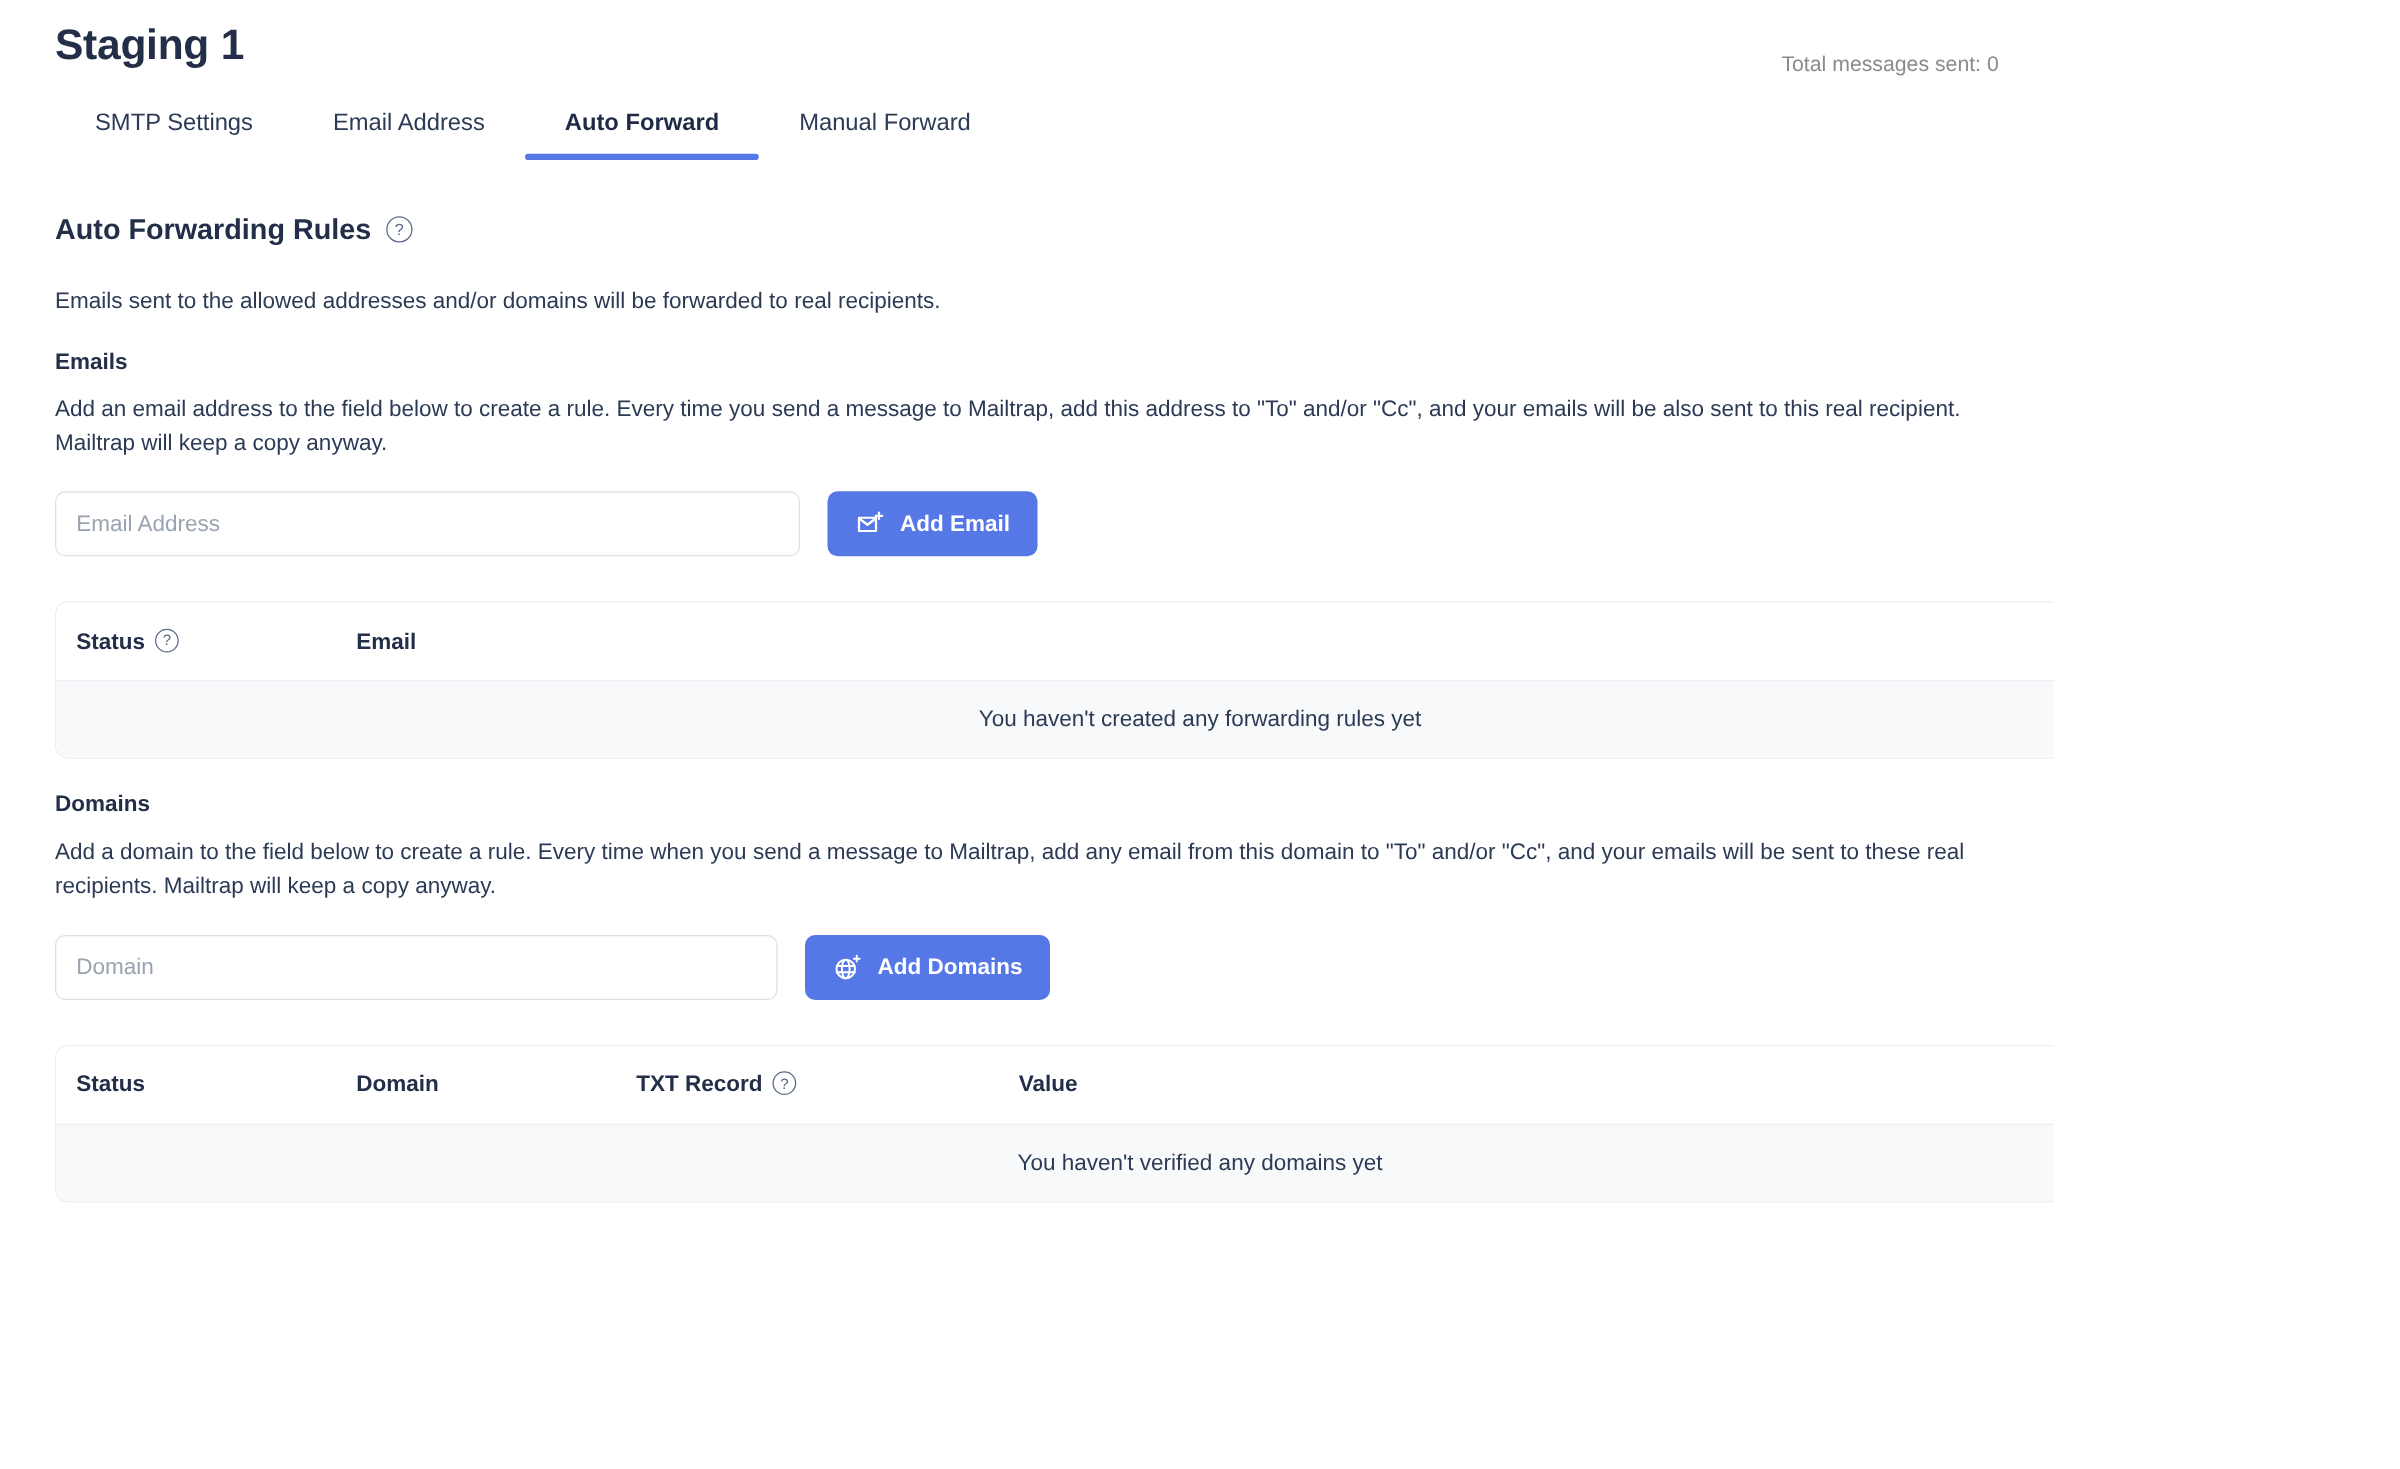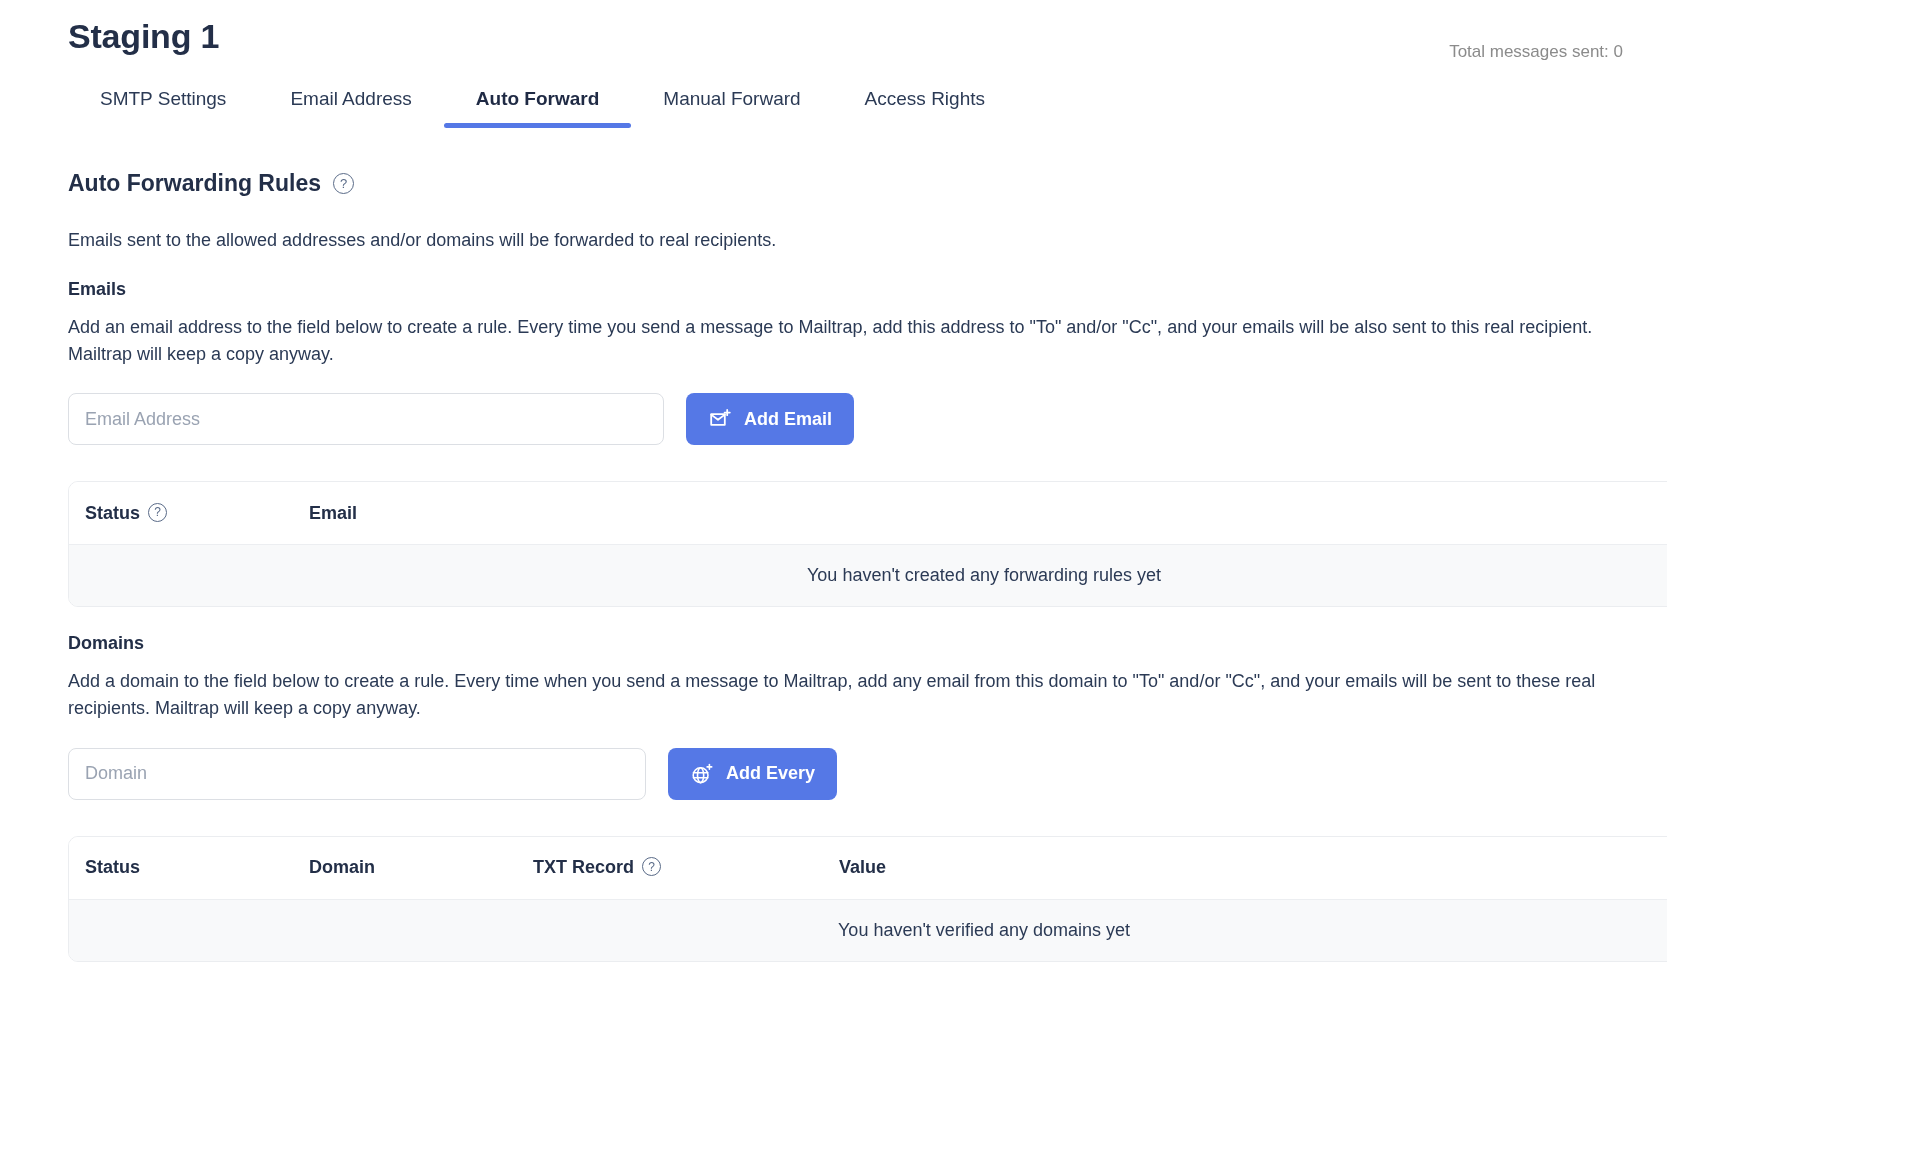--- a/index.html
+++ b/index.html
@@ -13,21 +13,20 @@
     font-family: "Liberation Sans", sans-serif;
     color: #2b3a55;
     -webkit-font-smoothing: antialiased;
   }
   .page {
     position: relative;
     width: 1643px;
     height: 1175px;
     background: #ffffff;
     overflow: hidden;
-    margin-left: 24px;
   }
 
   
   .header {
     display: flex;
     align-items: flex-start;
     justify-content: space-between;
     padding: 16px 44px 0 44px;
   }
   .page-title {
@@ -223,21 +222,20 @@
   <div class="header">
     <h1 class="page-title">Staging 1</h1>
     <div class="messages-sent">Total messages sent: 0</div>
   </div>
 
   <div class="tabs">
     <div class="tab">SMTP Settings</div>
     <div class="tab">Email Address</div>
     <div class="tab active">Auto Forward</div>
     <div class="tab">Manual Forward</div>
-    <div class="tab">Access Rights</div>
   </div>
 
   <div class="content">
 
     <div class="section-title">
       <span>Auto Forwarding Rules</span>
       <span class="help-icon lg">?</span>
     </div>
 
     <div class="intro">Emails sent to the allowed addresses and/or domains will be forwarded to real recipients.</div>
@@ -279,21 +277,21 @@
       <button class="btn">
         <span>
           <svg width="24" height="24" viewBox="0 0 24 24" fill="none" stroke="#ffffff" stroke-width="1.6" stroke-linecap="round" stroke-linejoin="round">
             <circle cx="10.6" cy="13.2" r="7.4"></circle>
             <ellipse cx="10.6" cy="13.2" rx="3.1" ry="7.4"></ellipse>
             <path d="M3.4 10.7h14.4M3.4 15.7h14.4"></path>
             <path d="M19.4 2.6v4.6"></path>
             <path d="M17.1 4.9h4.6"></path>
           </svg>
         </span>
-        <span>Add Every</span>
+        <span>Add Domains</span>
       </button>
     </div>
 
     <div class="table-card">
       <div class="table-head">
         <div class="th col-status-2">Status</div>
         <div class="th col-domain">Domain</div>
         <div class="th col-txt">
           <span>TXT Record</span>
           <span class="help-icon">?</span>

